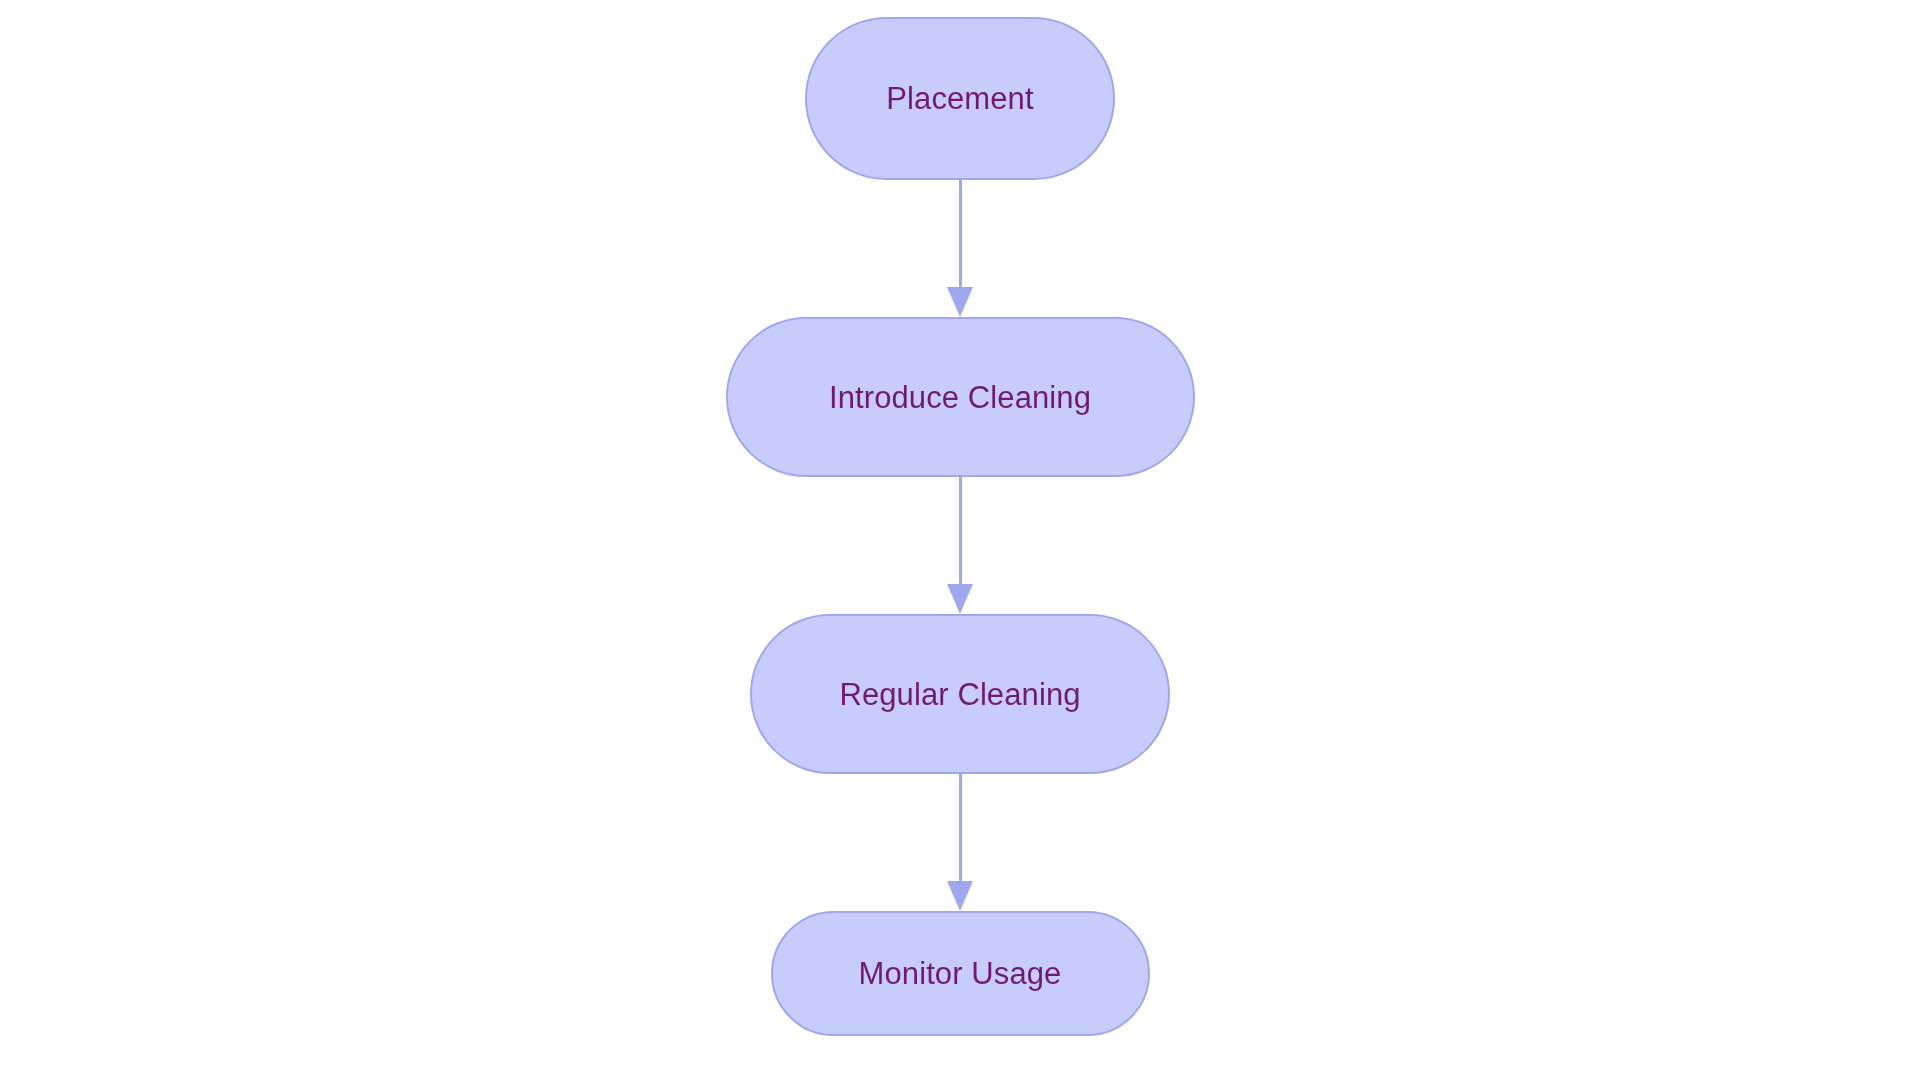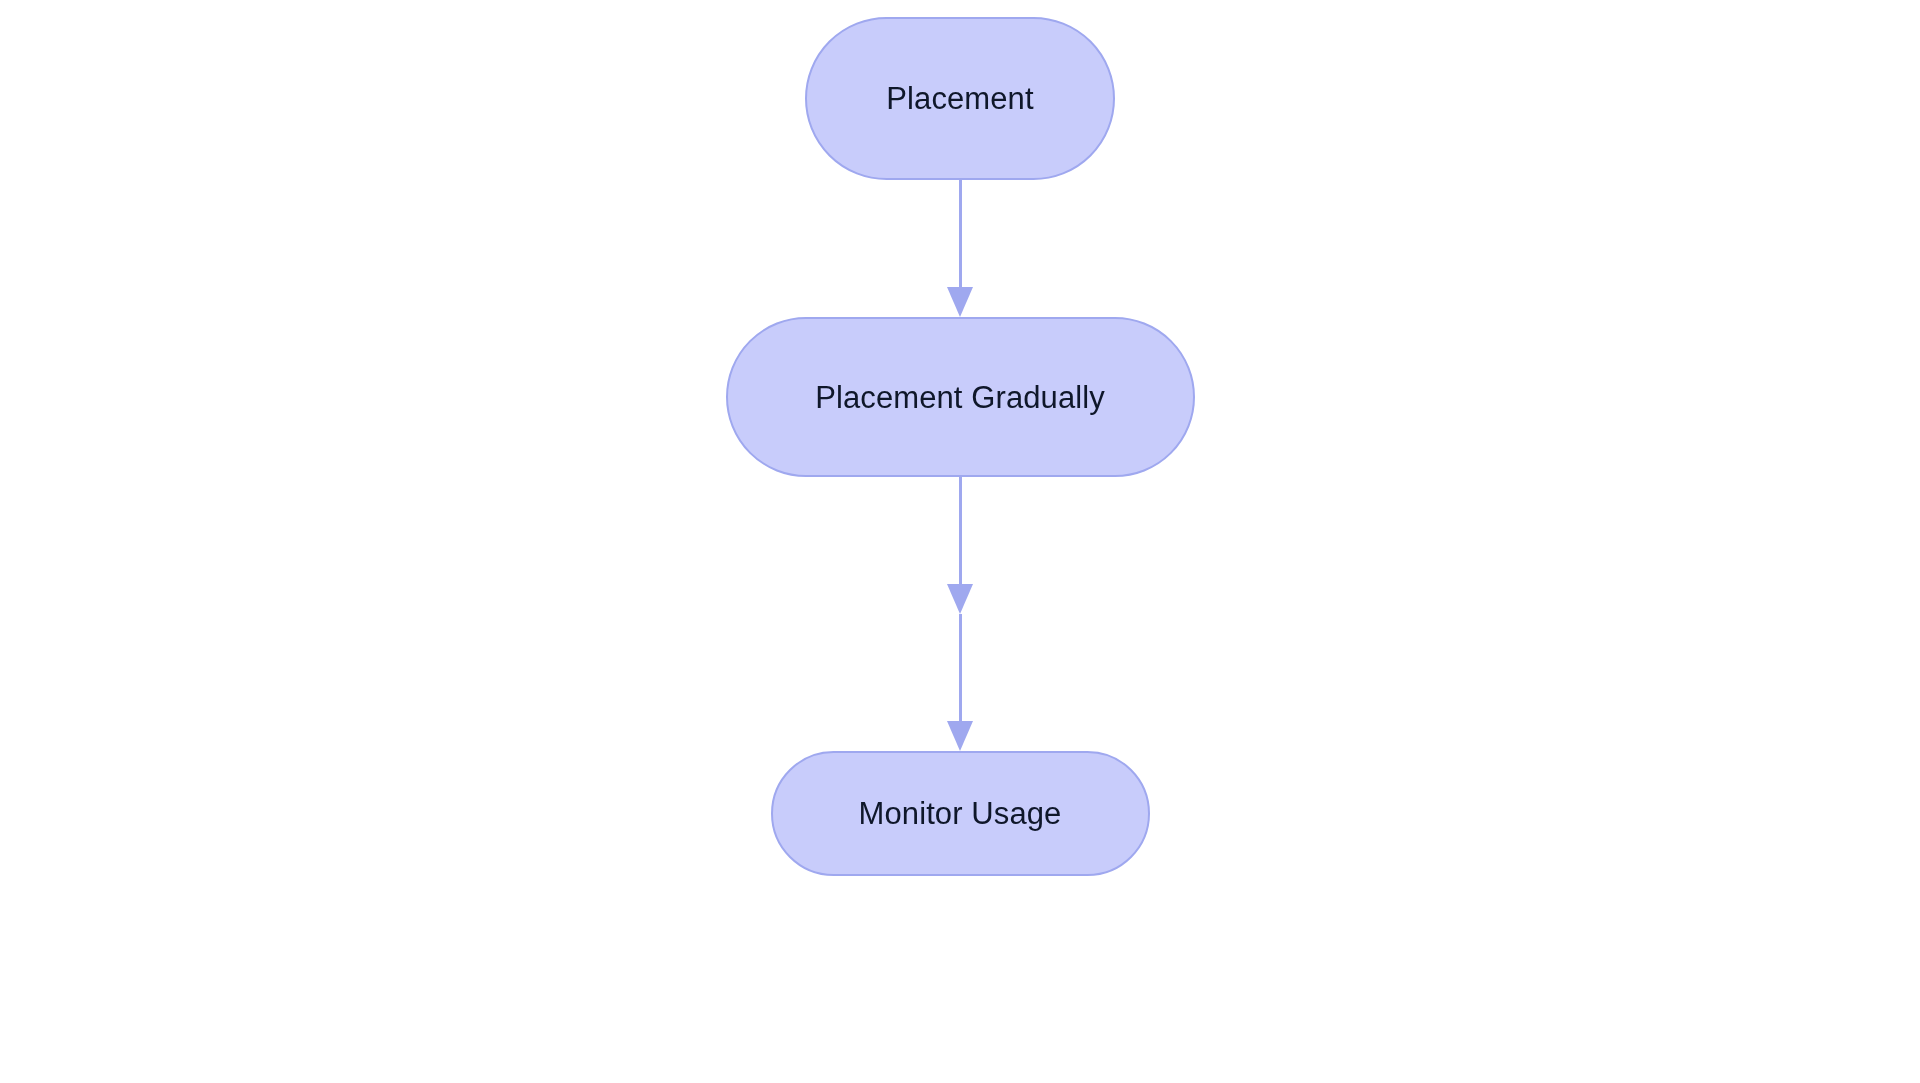--- a/index.html
+++ b/index.html
@@ -42,21 +42,21 @@
     align-items: center;
     justify-content: center;
     background: #c8ccfb;
     border: 2px solid #9fa8ef;
     border-radius: 9999px;
     color: #3333cc;
     white-space: nowrap;
   }
 
   .node-label {
-    color: #0f172a;
+    color: #701a75;
     font-size: 31px;
     font-weight: 400;
     line-height: 1;
     letter-spacing: 0.1px;
   }
 
   
   .node-1 { width: 310px; height: 163px; margin-top: 17px; }
   .node-2 { width: 469px; height: 160px; }
   .node-3 { width: 420px; height: 160px; }
@@ -101,28 +101,31 @@
     <div class="node node-1">
       <span class="node-label">Placement</span>
     </div>
 
     <div class="connector connector-1">
       <div class="connector-shaft"></div>
       <div class="connector-head"></div>
     </div>
 
     <div class="node node-2">
-      <span class="node-label">Placement Gradually</span>
+      <span class="node-label">Introduce Cleaning</span>
     </div>
 
     <div class="connector connector-2">
       <div class="connector-shaft"></div>
       <div class="connector-head"></div>
     </div>
 
+    <div class="node node-3">
+      <span class="node-label">Regular Cleaning</span>
+    </div>
 
     <div class="connector connector-3">
       <div class="connector-shaft"></div>
       <div class="connector-head"></div>
     </div>
 
     <div class="node node-4">
       <span class="node-label">Monitor Usage</span>
     </div>
 

